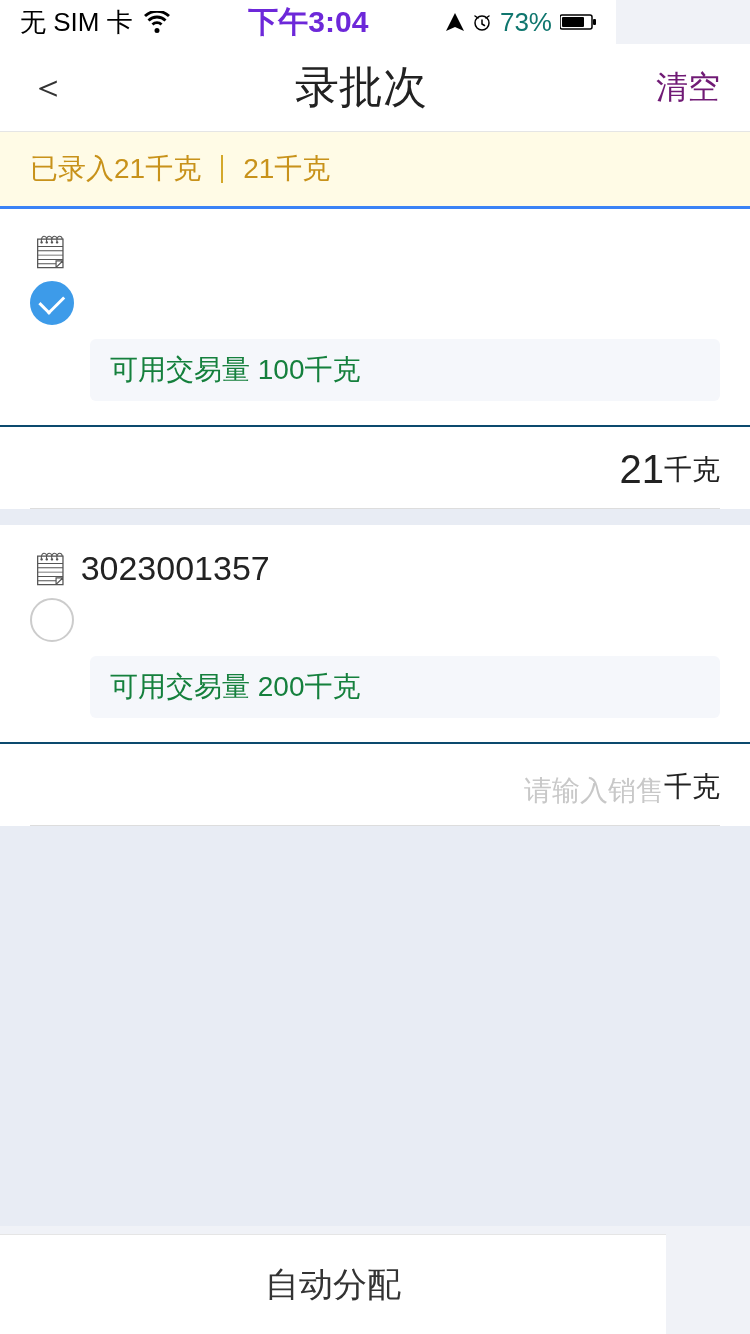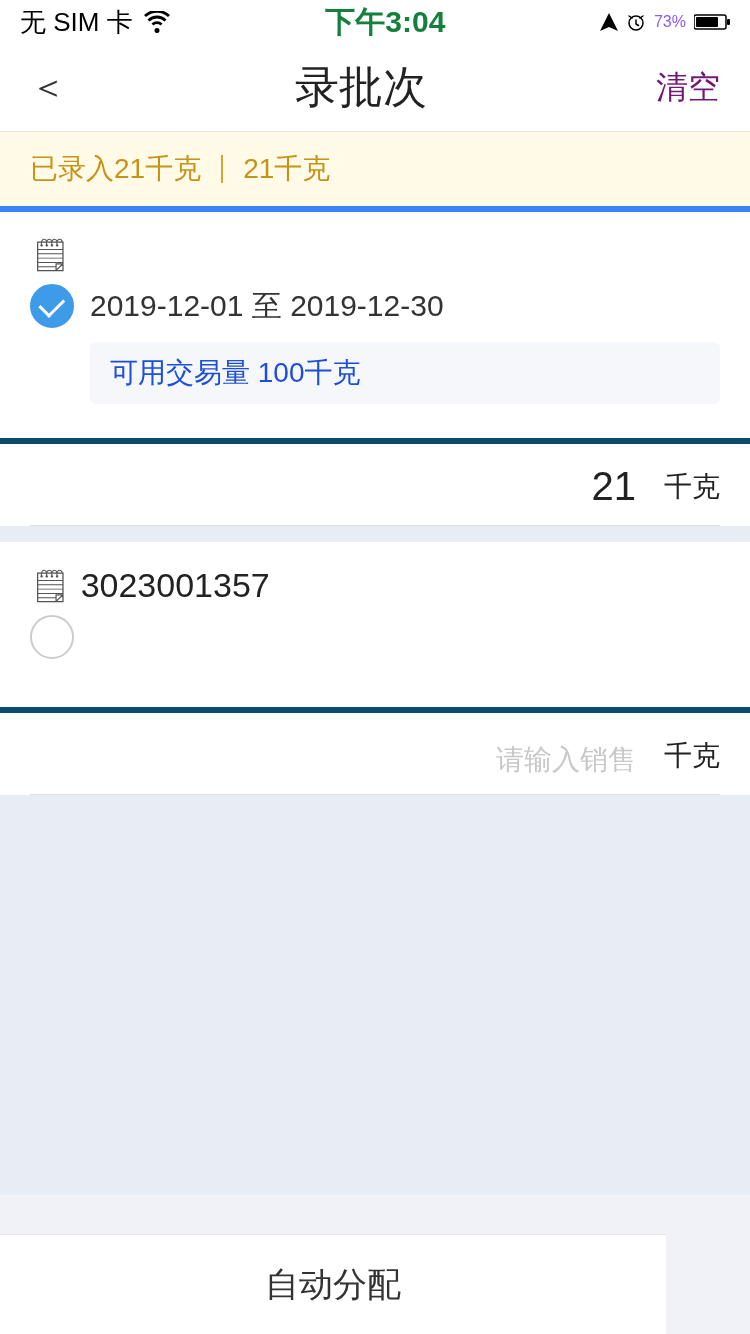--- a/index.html
+++ b/index.html
@@ -8,47 +8,47 @@
       width: 750px;
       min-height: 1334px;
       font-family: -apple-system, "PingFang SC", "Helvetica Neue", Arial, sans-serif;
       background: #f0f2f7;
       position: relative;
       overflow-x: hidden;
     }
 
     
     .status-bar {
-      width: 750px;
+      width: 616px;
       height: 44px;
       background: #fff;
       display: flex;
       align-items: center;
       justify-content: space-between;
       padding: 0 20px;
       font-size: 26px;
     }
     .status-left {
       display: flex;
       align-items: center;
       gap: 10px;
       font-size: 26px;
       color: #000;
     }
     .status-center {
       font-size: 30px;
       font-weight: 600;
-      color: #15803d;
+      color: #6d28d9;
     }
     .status-right {
       display: flex;
       align-items: center;
       gap: 8px;
-      font-size: 16px;
-      color: #8b5cf6;
+      font-size: 26px;
+      color: #0f766e;
     }
 
     
     .nav-bar {
       width: 750px;
       height: 88px;
       background: #fff;
       display: flex;
       align-items: center;
       justify-content: space-between;
@@ -72,21 +72,21 @@
     }
 
     
     .info-banner {
       width: 750px;
       background: #fffbe6;
       padding: 18px 30px;
       display: flex;
       align-items: center;
       gap: 20px;
-      border-bottom: 6px solid #3b82f6;
+      border-bottom: 3px solid #3b82f6;
     }
     .info-banner-text {
       font-size: 28px;
       color: #c8921a;
     }
     .info-divider {
       width: 2px;
       height: 28px;
       background: #d4a82a;
     }
@@ -147,33 +147,32 @@
     }
     .batch-date-text {
       font-size: 30px;
       color: #333;
     }
     .available-qty-box {
       background: #f5f7fb;
       border-radius: 6px;
       padding: 12px 20px;
       font-size: 28px;
-      color: #1d4ed8;
+      color: #15803d;
       margin-left: 60px;
     }
 
     
     .input-row {
       display: flex;
       align-items: center;
       justify-content: flex-end;
       padding: 20px 30px 16px 30px;
-      gap: 28px;
-      border-top: 6px solid #0c4a6e;
-      margin-top: 10px;
+      gap: 0;
+      border-top: 2px solid #0c4a6e;
     }
     .qty-input {
       font-size: 40px;
       color: #222;
       text-align: right;
       border: none;
       outline: none;
       background: transparent;
       width: 140px;
     }
@@ -287,21 +286,20 @@
     <span class="info-banner-text">21千克</span>
   </div>
 
   <div class="batch-card">
     <div class="batch-card-inner">
       <div class="batch-id-row">
         <span class="batch-id-icon">🗒</span>
       </div>
       <div class="batch-date-row">
         <div class="radio-circle selected"></div>
-        <span class="batch-date-text">2019-12-01 至 2019-12-30</span>
       </div>
       <div class="available-qty-box">可用交易量 100千克</div>
     </div>
     <div class="input-row">
       <input class="qty-input" type="text" value="21" style="">
       <span class="unit-text">千克</span>
     </div>
     <div class="input-underline"></div>
   </div>
 
@@ -309,20 +307,21 @@
 
   <div class="batch-card">
     <div class="batch-card-inner">
       <div class="batch-id-row">
         <span class="batch-id-icon">🗒</span>
         <span class="batch-id-text">3023001357</span>
       </div>
       <div class="batch-date-row">
         <div class="radio-circle"></div>
       </div>
+      <div class="available-qty-box">可用交易量 200千克</div>
     </div>
     <div class="input-row">
       <input class="qty-input" type="text" placeholder="请输入销售数量" style="">
       <span class="unit-text">千克</span>
     </div>
     <div class="input-underline"></div>
   </div>
 
   <div class="empty-area"></div>
 

